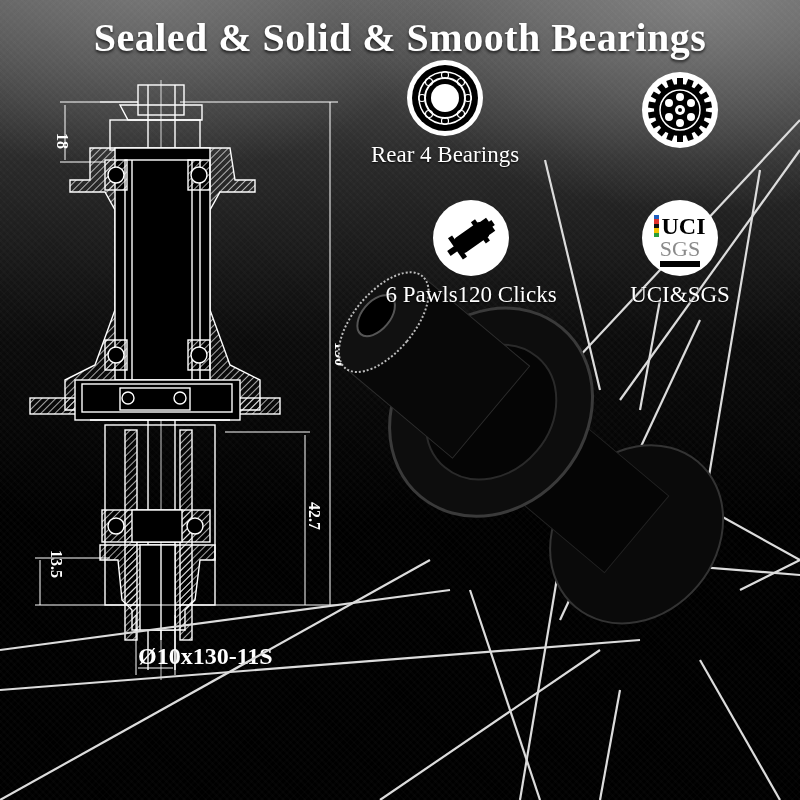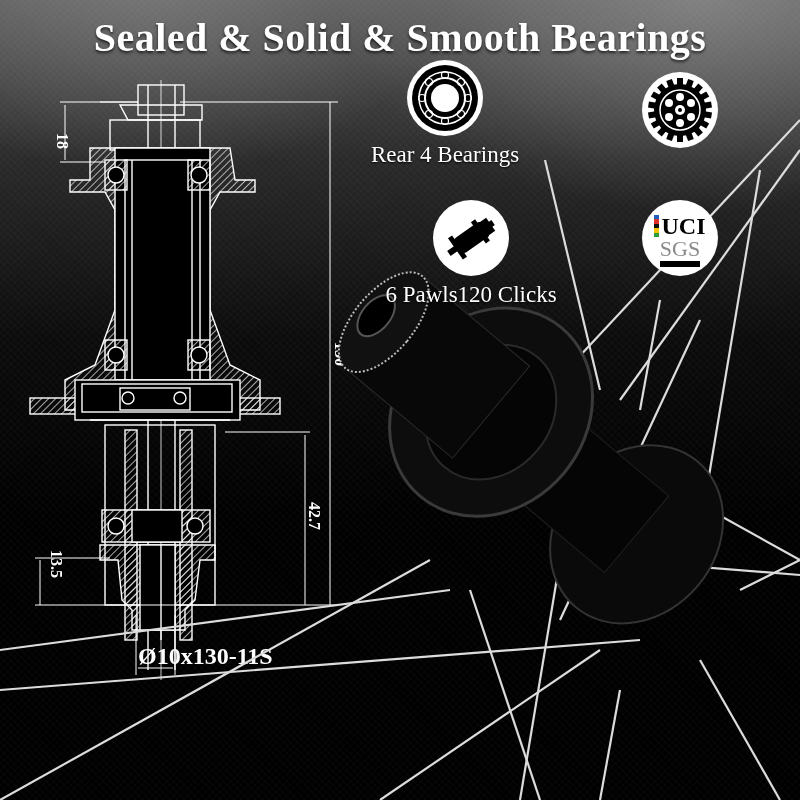--- a/index.html
+++ b/index.html
@@ -227,14 +227,15 @@
           <div style="flex:1;background:#1f5fbf"></div>
             <div style="flex:1;background:#e0302a"></div>
           <div style="flex:1;background:#111"></div>
             <div style="flex:1;background:#f2c200"></div>
           <div style="flex:1;background:#2a9d3a"></div>
         </div>
         <span style="color:#000;font-weight:bold;font-size:24px;line-height:22px;">UCI</span>
       </div>
       <span style="color:#8a8a8a;font-size:22px;line-height:24px;border-bottom:6px solid #000000;">SGS</span>
     </div>
+    <div class="label">UCI&amp;SGS</div>
   </div>
 </div>
 
 </body></html>

